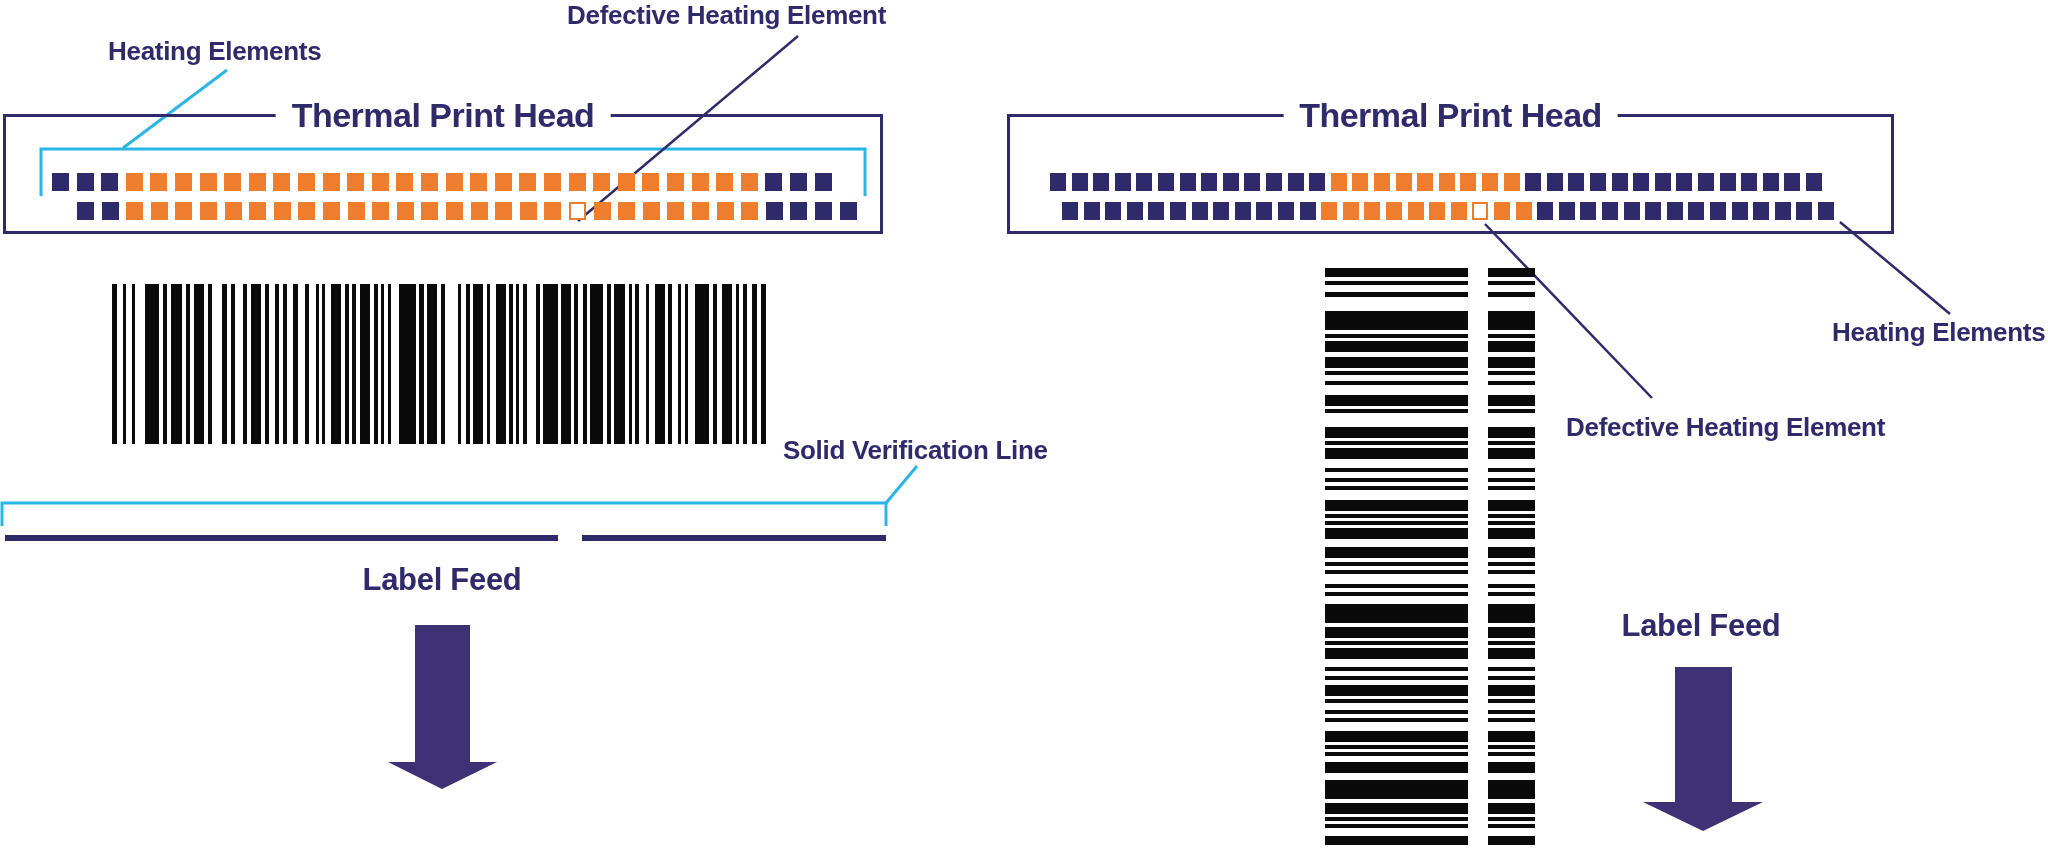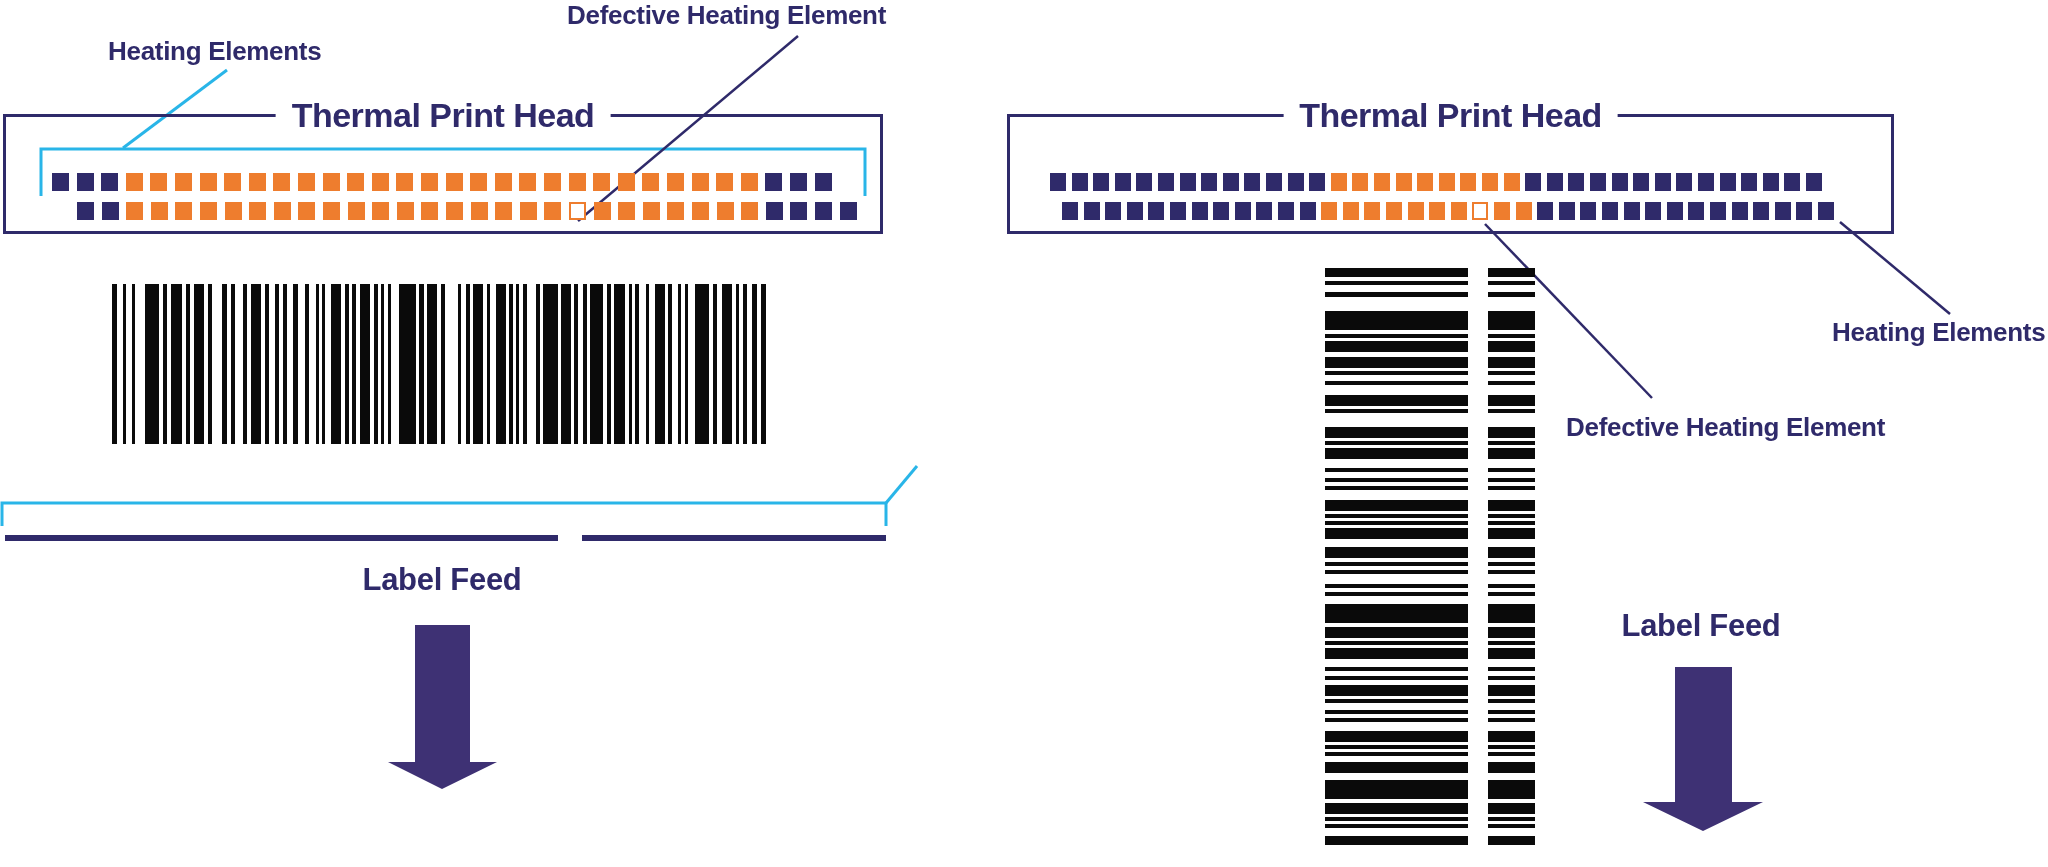--- a/index.html
+++ b/index.html
@@ -356,18 +356,19 @@
       <div class="bar" style="left: 1488px; top: 762px; width: 47px; height: 11px;"></div>
       <div class="bar" style="left: 1488px; top: 780px; width: 47px; height: 19px;"></div>
       <div class="bar" style="left: 1488px; top: 803px; width: 47px; height: 11px;"></div>
       <div class="bar" style="left: 1488px; top: 817px; width: 47px; height: 4px;"></div>
       <div class="bar" style="left: 1488px; top: 824px; width: 47px; height: 4px;"></div>
       <div class="bar" style="left: 1488px; top: 836px; width: 47px; height: 9px;"></div>
     </div>
 
   <div class="label lbl-sm" style="left:108px;top:38px;">Heating Elements</div>
   <div class="label lbl-sm" style="left:567px;top:2px;">Defective Heating Element</div>
+  <div class="label lbl-sm" style="left:783px;top:437px;">Solid Verification Line</div>
   <div class="label lbl-md centered" style="left:442px;top:564px;">Label Feed</div>
   <div class="label lbl-sm" style="left:1832px;top:319px;">Heating Elements</div>
   <div class="label lbl-sm" style="left:1566px;top:414px;">Defective Heating Element</div>
   <div class="label lbl-md centered" style="left:1701px;top:610px;">Label Feed</div>
 
 </div>
 
 </body></html>

